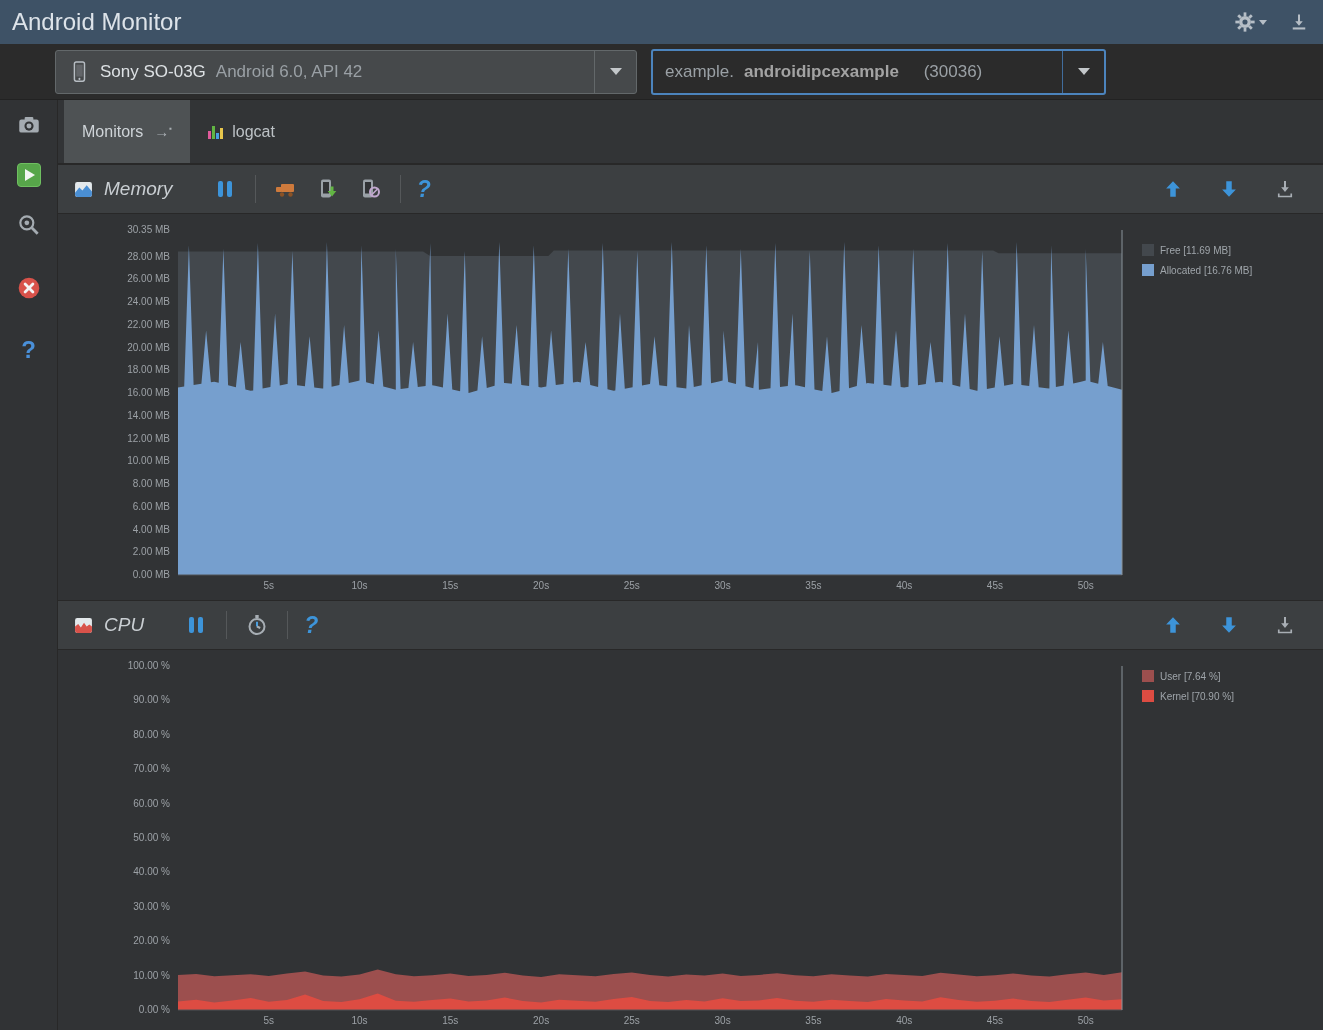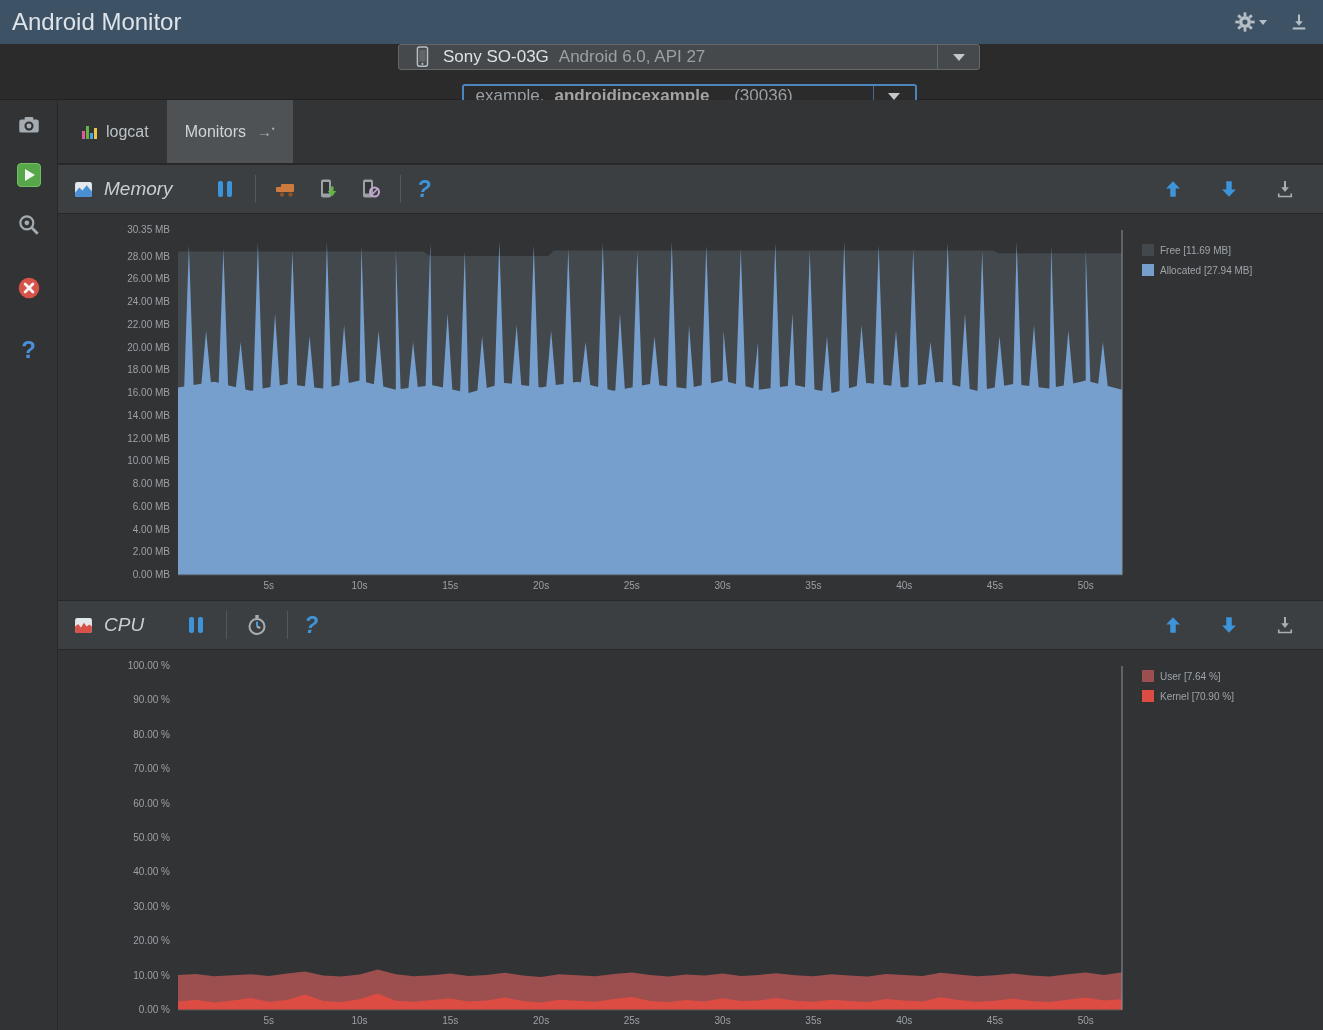--- a/index.html
+++ b/index.html
@@ -7,21 +7,21 @@
   body { background:#313335; font-family:"Liberation Sans", sans-serif; color:#C8CDD1; position:relative; }
 
   
   .titlebar { height:44px; background:#3E5266; display:flex; align-items:center; padding:0 14px 0 12px; }
   .titlebar .title { font-size:24px; color:#DDE3E9; }
   .titlebar-right { margin-left:auto; display:flex; align-items:center; gap:22px; }
   .tb-icon { display:flex; align-items:center; gap:3px; cursor:pointer; }
   .caret-down { width:0; height:0; border-left:4px solid transparent; border-right:4px solid transparent; border-top:5px solid #B6BEC6; }
 
   
-  .selector-row { height:56px; background:#2B2B2B; display:flex; align-items:center; padding-left:55px; gap:14px; border-bottom:1px solid #222;flex-direction:column; }
+  .selector-row { height:56px; background:#2B2B2B; display:flex; align-items:center; padding-left:55px; gap:14px; border-bottom:1px solid #222; }
   .combo { display:flex; align-items:stretch; border-radius:3px; }
   .combo-device { width:582px; height:44px; background:#46494B; border:1px solid #63686A; }
   .combo-body { flex:1; display:flex; align-items:center; gap:10px; padding:0 12px; font-size:17px; white-space:nowrap; overflow:hidden; }
   .combo-arrow { width:42px; border-left:1px solid #63686A; display:flex; align-items:center; justify-content:center; }
   .combo-device .dev-name { color:#DDE1E4; }
   .combo-device .dev-sub  { color:#9AA0A5; }
   .combo-process { width:455px; height:46px; background:#2B2B2B; border:2px solid #4C84BD; }
   .combo-process .combo-arrow { border-left:1px solid #416D9C; }
   .proc-prefix, .proc-pid { color:#9AA0A5; }
   .proc-name { color:#a3a3a3; font-weight:bold; }
@@ -108,21 +108,21 @@
 
 <div class="selector-row">
   <div class="combo combo-device">
     <div class="combo-body">
       <svg width="22" height="24" viewBox="0 0 24 26">
         <rect x="7" y="2" width="11" height="21" rx="2" fill="none" stroke="#B7BDC3" stroke-width="1.6"></rect>
         <rect x="9" y="5" width="7" height="13" fill="#B7BDC3" opacity="0.25"></rect>
         <circle cx="12.5" cy="20.5" r="1.1" fill="#B7BDC3"></circle>
       </svg>
       <span class="dev-name">Sony SO-03G</span>
-      <span class="dev-sub">Android 6.0, API 27</span>
+      <span class="dev-sub">Android 6.0, API 42</span>
     </div>
     <div class="combo-arrow">
       <span class="caret-down" style="border-top-color:#C3C7CA;border-left-width:6px;border-right-width:6px;border-top-width:7px;"></span>
     </div>
   </div>
 
   <div class="combo combo-process">
     <div class="combo-body">
       <span class="proc-prefix">example.</span><span class="proc-name">androidipcexample</span>&nbsp;<span class="proc-pid">(30036)</span>
     </div>
@@ -162,32 +162,32 @@
       </svg>
     </div>
     <div class="rail-btn b5">
       <span class="help-q">?</span>
     </div>
   </div>
 
   <div class="content">
 
     <div class="tabs-row">
+      <div class="tab active">
+        <span>Monitors</span>
+        <span class="float-glyph"><span>→</span><span class="sup">▪</span></span>
+      </div>
       <div class="tab">
         <span class="logcat-icon">
           <i style="height:8px;background:#E05A9B;"></i>
           <i style="height:13px;background:#62B543;"></i>
           <i style="height:6px;background:#4A9FE0;"></i>
           <i style="height:11px;background:#E8C64C;"></i>
         </span>
         <span>logcat</span>
-      </div>
-      <div class="tab active">
-        <span>Monitors</span>
-        <span class="float-glyph"><span>→</span><span class="sup">▪</span></span>
       </div>
     </div>
 
     <div class="panel-header">
       <span class="panel-icon">
         <svg width="19" height="19" viewBox="0 0 18 18">
           <rect x="1" y="2" width="16" height="14" rx="2" fill="#E3E8EB"></rect>
           <path d="M1 12 L5 7 L8 10 L12 5 L17 11 L17 14 Q17 16 15 16 L3 16 Q1 16 1 14 Z" fill="#4A8FD4"></path>
         </svg>
       </span>
@@ -277,21 +277,21 @@
           <text x="936.9" y="375" text-anchor="middle" class="tick">45s</text>
           <text x="1027.7" y="375" text-anchor="middle" class="tick">50s</text>
         </svg>
       <div class="legend mem" id="mem-legend">
           <div class="legend-item">
             <span class="legend-swatch" style="background: rgb(67, 72, 77);"></span>
             <span class="legend-label">Free [11.69 MB]</span>
           </div>
           <div class="legend-item">
             <span class="legend-swatch" style="background: rgb(118, 159, 206);"></span>
-            <span class="legend-label">Allocated [27.94 MB]</span>
+            <span class="legend-label">Allocated [16.76 MB]</span>
           </div>
         </div>
     </div>
 
     <div class="panel-header">
       <span class="panel-icon">
         <svg width="19" height="19" viewBox="0 0 18 18">
           <rect x="1" y="2" width="16" height="14" rx="2" fill="#E3E8EB"></rect>
           <path d="M1 10 L4 7.5 L6.5 11 L9.5 6.5 L12 10 L14.5 8 L17 10 L17 14 Q17 16 15 16 L3 16 Q1 16 1 14 Z" fill="#D8524A"></path>
         </svg>

